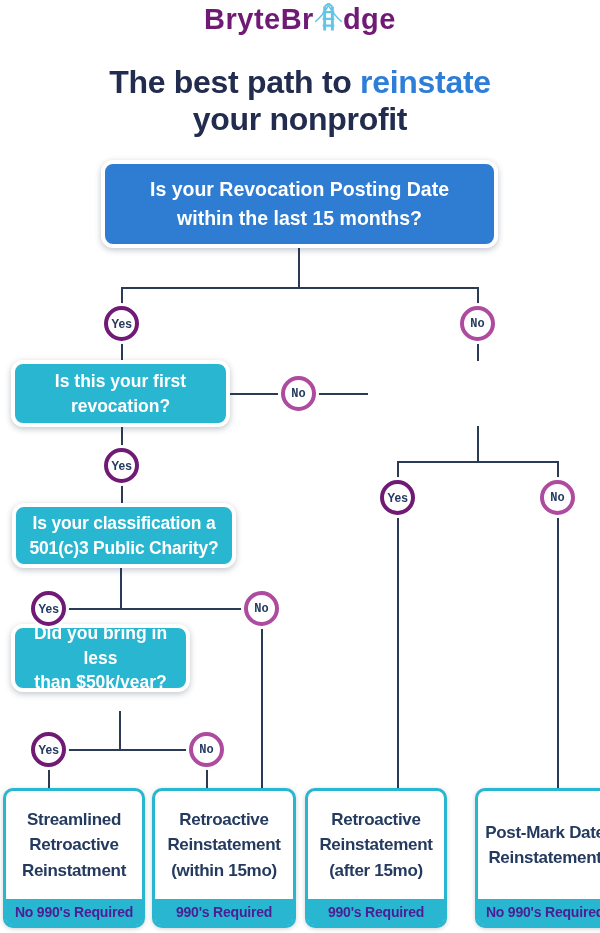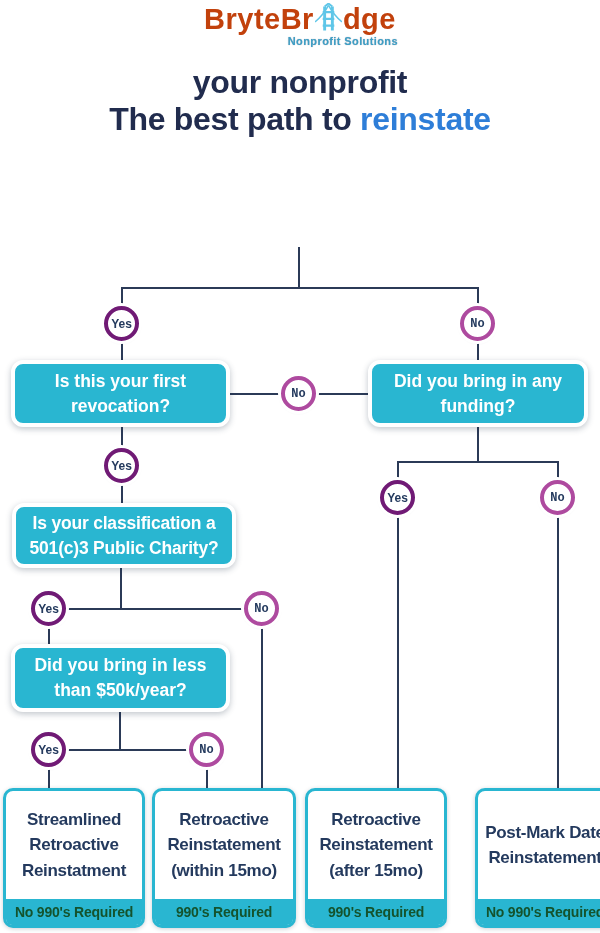--- a/index.html
+++ b/index.html
@@ -3,21 +3,21 @@
 <meta charset="utf-8">
 <style>
   html,body{margin:0;padding:0;background:#fff;}
   #stage{
     position:relative;width:600px;height:933px;overflow:hidden;
     font-family:"Liberation Sans","DejaVu Sans",sans-serif;background:#ffffff;
   }
   
   .logo{position:absolute;top:4px;left:0;width:100%;text-align:center;}
   .wordmark{display:flex;justify-content:center;align-items:center;gap:1px;
-    font-size:29px;font-weight:bold;color:#c2410c;letter-spacing:.5px;line-height:30px;}
+    font-size:29px;font-weight:bold;color:#701a75;letter-spacing:.5px;line-height:30px;}
   .bridge{width:27px;height:30px;margin:0 0px;position:relative;top:-1px;}
   .tagline{width:196px;margin:0 auto;text-align:right;font-size:11px;font-weight:bold;
     color:#3d9fc6;letter-spacing:.4px;margin-top:1px;text-shadow:0 0 1px rgba(34,48,79,.45);}
   
   .title{position:absolute;top:64px;left:0;width:100%;text-align:center;
     font-size:32px;font-weight:bold;line-height:37px;color:#212c4e;letter-spacing:-.3px;}
   .title .hl{color:#2e7ed8;}
   
   .line{position:absolute;background:#2b3a57;}
   
@@ -38,21 +38,21 @@
   .circle.yes{border:4px solid #701a75;}
   .circle.no{border:4px solid #ae4a9f;font-family:Liberation Mono, monospace;}
   
   .obox{position:absolute;top:788px;height:140px;box-sizing:border-box;background:#ffffff;
     border:3px solid #29b6d1;border-radius:10px;display:flex;flex-direction:column;
     box-shadow:0 1px 4px rgba(30,45,70,.22);}
   .otitle{flex:1;display:flex;align-items:center;justify-content:center;
     white-space:pre-line;text-align:center;color:#243a5e;font-weight:bold;
     font-size:17px;line-height:1.5;letter-spacing:-.3px;padding:0 2px;}
   .obar{height:26px;background:#29b6d1;border-radius:0 0 6px 6px;
-    display:flex;align-items:center;justify-content:center;color:#14532d;
+    display:flex;align-items:center;justify-content:center;color:#4c1d95;
     font-weight:bold;font-size:14px;letter-spacing:-.2px;}
 </style>
 </head>
 <body>
 
 <div id="stage">
 
   <div class="logo">
     <div class="wordmark">
       <span>BryteBr</span>
@@ -60,26 +60,25 @@
         <g stroke="#5fc6e8" fill="none">
           <path d="M10 3 V28 M18 3 V28" stroke-width="3"></path>
           <path d="M8 9 H20 M8 16 H20 M8 23 H20" stroke-width="2.4"></path>
           <path d="M14 2 C9 11,4 16,0 19" stroke-width="1.6"></path>
           <path d="M14 2 C19 11,24 16,28 19" stroke-width="1.6"></path>
           <path d="M10 3 L14 0 L18 3" stroke-width="2"></path>
         </g>
       </svg>
       <span>dge</span>
     </div>
-    <div class="tagline">Nonprofit Solutions</div>
   </div>
 
   <div class="title">
+    <div><span>The best path to </span><span class="hl">reinstate</span></div>
     <div>your nonprofit</div>
-    <div><span>The best path to </span><span class="hl">reinstate</span></div>
   </div>
 
   <div class="line" style="left:298px;top:247px;width:2px;height:42px"></div>
   <div class="line" style="left:121px;top:287px;width:358px;height:2px"></div>
   <div class="line" style="left:121px;top:287px;width:2px;height:74px"></div>
   <div class="line" style="left:477px;top:287px;width:2px;height:74px"></div>
   <div class="line" style="left:230px;top:393px;width:138px;height:2px"></div>
   <div class="line" style="left:121px;top:426px;width:2px;height:78px"></div>
   <div class="line" style="left:120px;top:567px;width:2px;height:43px"></div>
   <div class="line" style="left:48px;top:608px;width:215px;height:2px"></div>
@@ -87,33 +86,33 @@
   <div class="line" style="left:261px;top:608px;width:2px;height:181px"></div>
   <div class="line" style="left:119px;top:711px;width:2px;height:40px"></div>
   <div class="line" style="left:48px;top:749px;width:160px;height:2px"></div>
   <div class="line" style="left:48px;top:749px;width:2px;height:40px"></div>
   <div class="line" style="left:206px;top:749px;width:2px;height:40px"></div>
   <div class="line" style="left:477px;top:426px;width:2px;height:37px"></div>
   <div class="line" style="left:397px;top:461px;width:162px;height:2px"></div>
   <div class="line" style="left:397px;top:461px;width:2px;height:328px"></div>
   <div class="line" style="left:557px;top:461px;width:2px;height:328px"></div>
 
+  <div class="qbox blue" style="left:101px;top:160px;width:397px;height:88px">
+    <span class="qtext">Is your Revocation Posting Date
+within the last 15 months?</span>
+  </div>
   <div class="qbox teal" style="left:11px;top:360px;width:219px;height:67px">
     <span class="qtext">Is this your first
 revocation?</span>
-  </div>
-  <div class="qbox teal" style="left:368px;top:360px;width:220px;height:67px">
-    <span class="qtext">Did you bring in any
-funding?</span>
   </div>
   <div class="qbox teal" style="left:12px;top:503px;width:224px;height:65px">
     <span class="qtext tight">Is your classification a
 501(c)3 Public Charity?</span>
   </div>
-  <div class="qbox teal" style="left:11px;top:644px;width:219px;height:68px">
+  <div class="qbox teal" style="left:11px;top:624px;width:179px;height:68px">
     <span class="qtext">Did you bring in less
 than $50k/year?</span>
   </div>
 
   <div class="circle yes" style="left:104px;top:306px">
       <span>Yes</span>
     </div>
   <div class="circle no" style="left:460px;top:306px">
       <span>No</span>
     </div>

